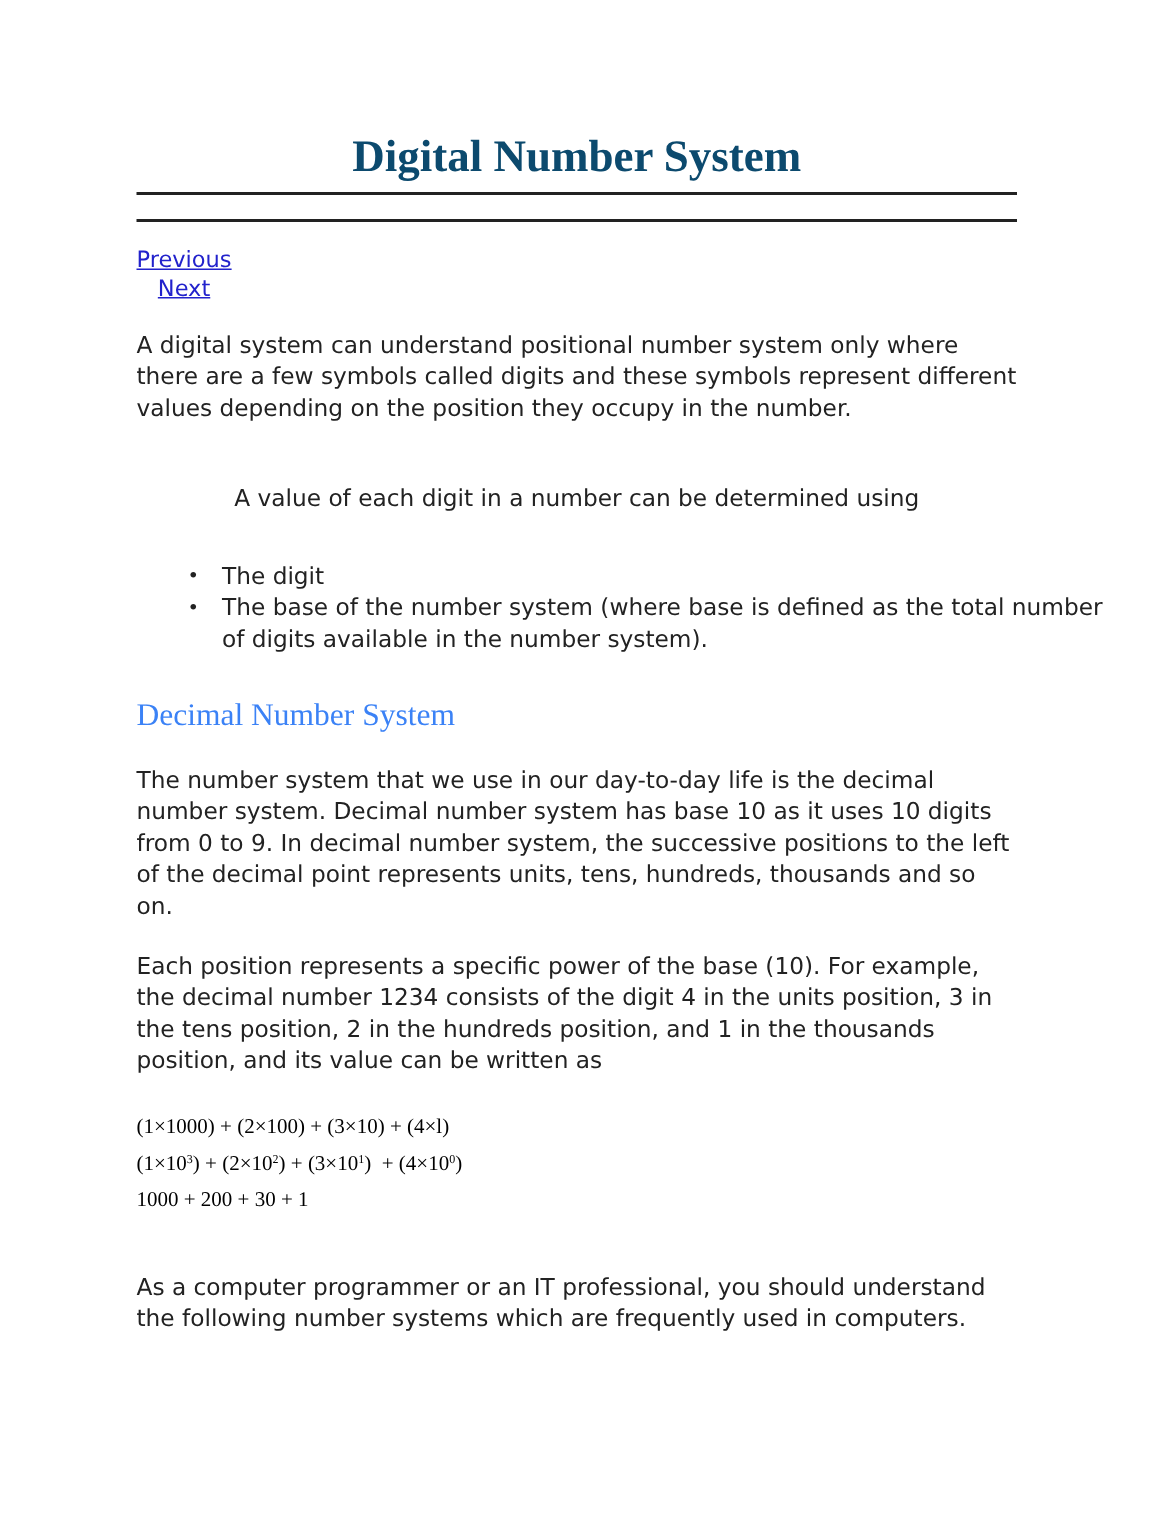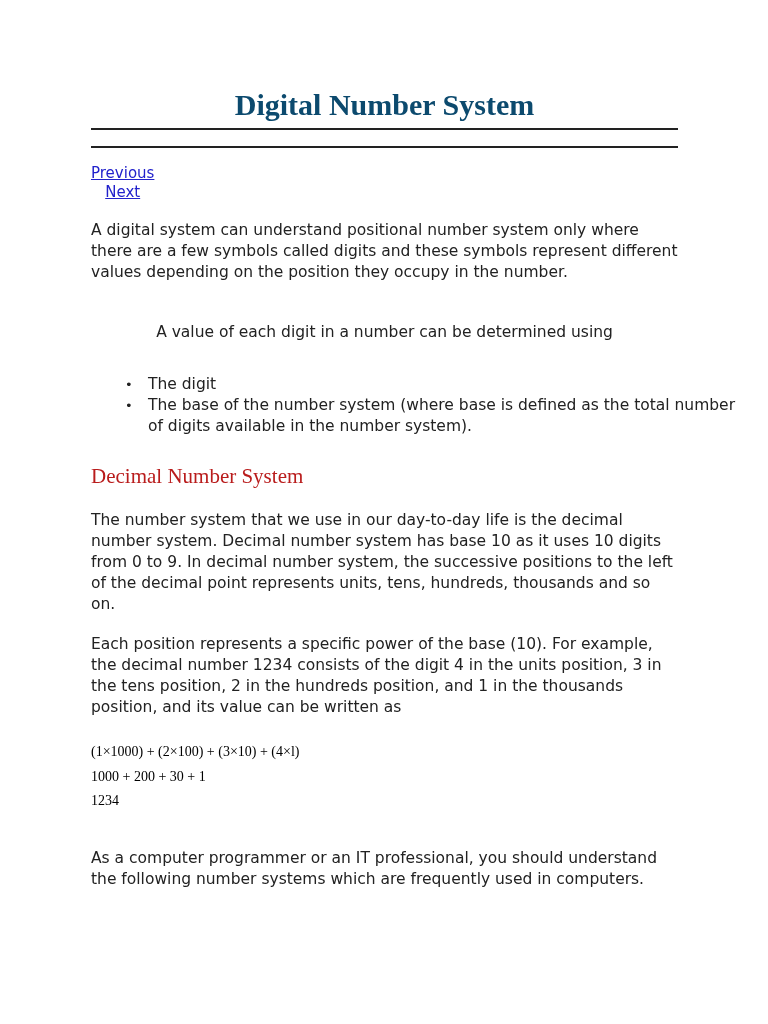--- a/index.html
+++ b/index.html
@@ -11,21 +11,21 @@
     .rule2 { top: 146px; }
     .links { position: absolute; top: 164px; left: 0; line-height: 19px; font-size: 15px; }
     .links a { color: #1a0dab; color: #2222cc; text-decoration: underline; display: block; text-align: center; }
     .block { position: absolute; left: 0; width: 587px; margin: 0; }
     p.block { margin: 0; }
     .p1 { top: 220px; }
     .p2 { top: 322px; text-align: center; }
     .bullets { top: 362px; padding-left: 45px; list-style: none; margin: 12px; }
     .bullets li { position: relative; }
     .bullets li::before { content: "•"; position: absolute; left: -23px; top: 0; font-size: 13px; }
-    .h2 { position: absolute; top: 466px; left: 0; font-family: "Liberation Serif", serif; font-size: 21px; color: #b91c1c; }
+    .h2 { position: absolute; top: 466px; left: 0; font-family: "Liberation Serif", serif; font-size: 21px; color: #3b82f6; }
     .p3 { top: 510px; }
     .p4 { top: 634px; }
     .math { position: absolute; left: 0; top: 740px; font-family: "Liberation Serif", serif; font-size: 14px; color: #000; line-height: 24.5px; }
     .math sup { font-size: 8px; line-height: 0; vertical-align: 5px; }
     .p5 { top: 848px; }
   </style>
 </head>
 <body>
 
 <div class="page">
@@ -46,18 +46,20 @@
     <li>The base of the number system (where base is defined as the total number of digits available in the number system).</li>
   </ul>
 
   <div class="h2">Decimal Number System</div>
 
   <p class="block p3">The number system that we use in our day-to-day life is the decimal number system. Decimal number system has base 10 as it uses 10 digits from 0 to 9. In decimal number system, the successive positions to the left of the decimal point represents units, tens, hundreds, thousands and so on.</p>
   <p class="block p4">Each position represents a specific power of the base (10). For example, the decimal number 1234 consists of the digit 4 in the units position, 3 in the tens position, 2 in the hundreds position, and 1 in the thousands position, and its value can be written as</p>
 
   <div class="math">
     <div>(1×1000) + (2×100) + (3×10) + (4×l)</div>
+    <div>
+      <span>(1×10</span><sup>3</sup><span>) + </span><span>(2×10</span><sup>2</sup><span>) + </span><span>(3×10</span><sup>1</sup><span style="white-space:pre">)  + </span><span>(4×10</span><sup>0</sup><span>)</span>
+    </div>
     <div>1000 + 200 + 30 + 1</div>
-    <div>1234</div>
   </div>
 
   <p class="block p5">As a computer programmer or an IT professional, you should understand the following number systems which are frequently used in computers.</p>
 </div>
 
 </body></html>

